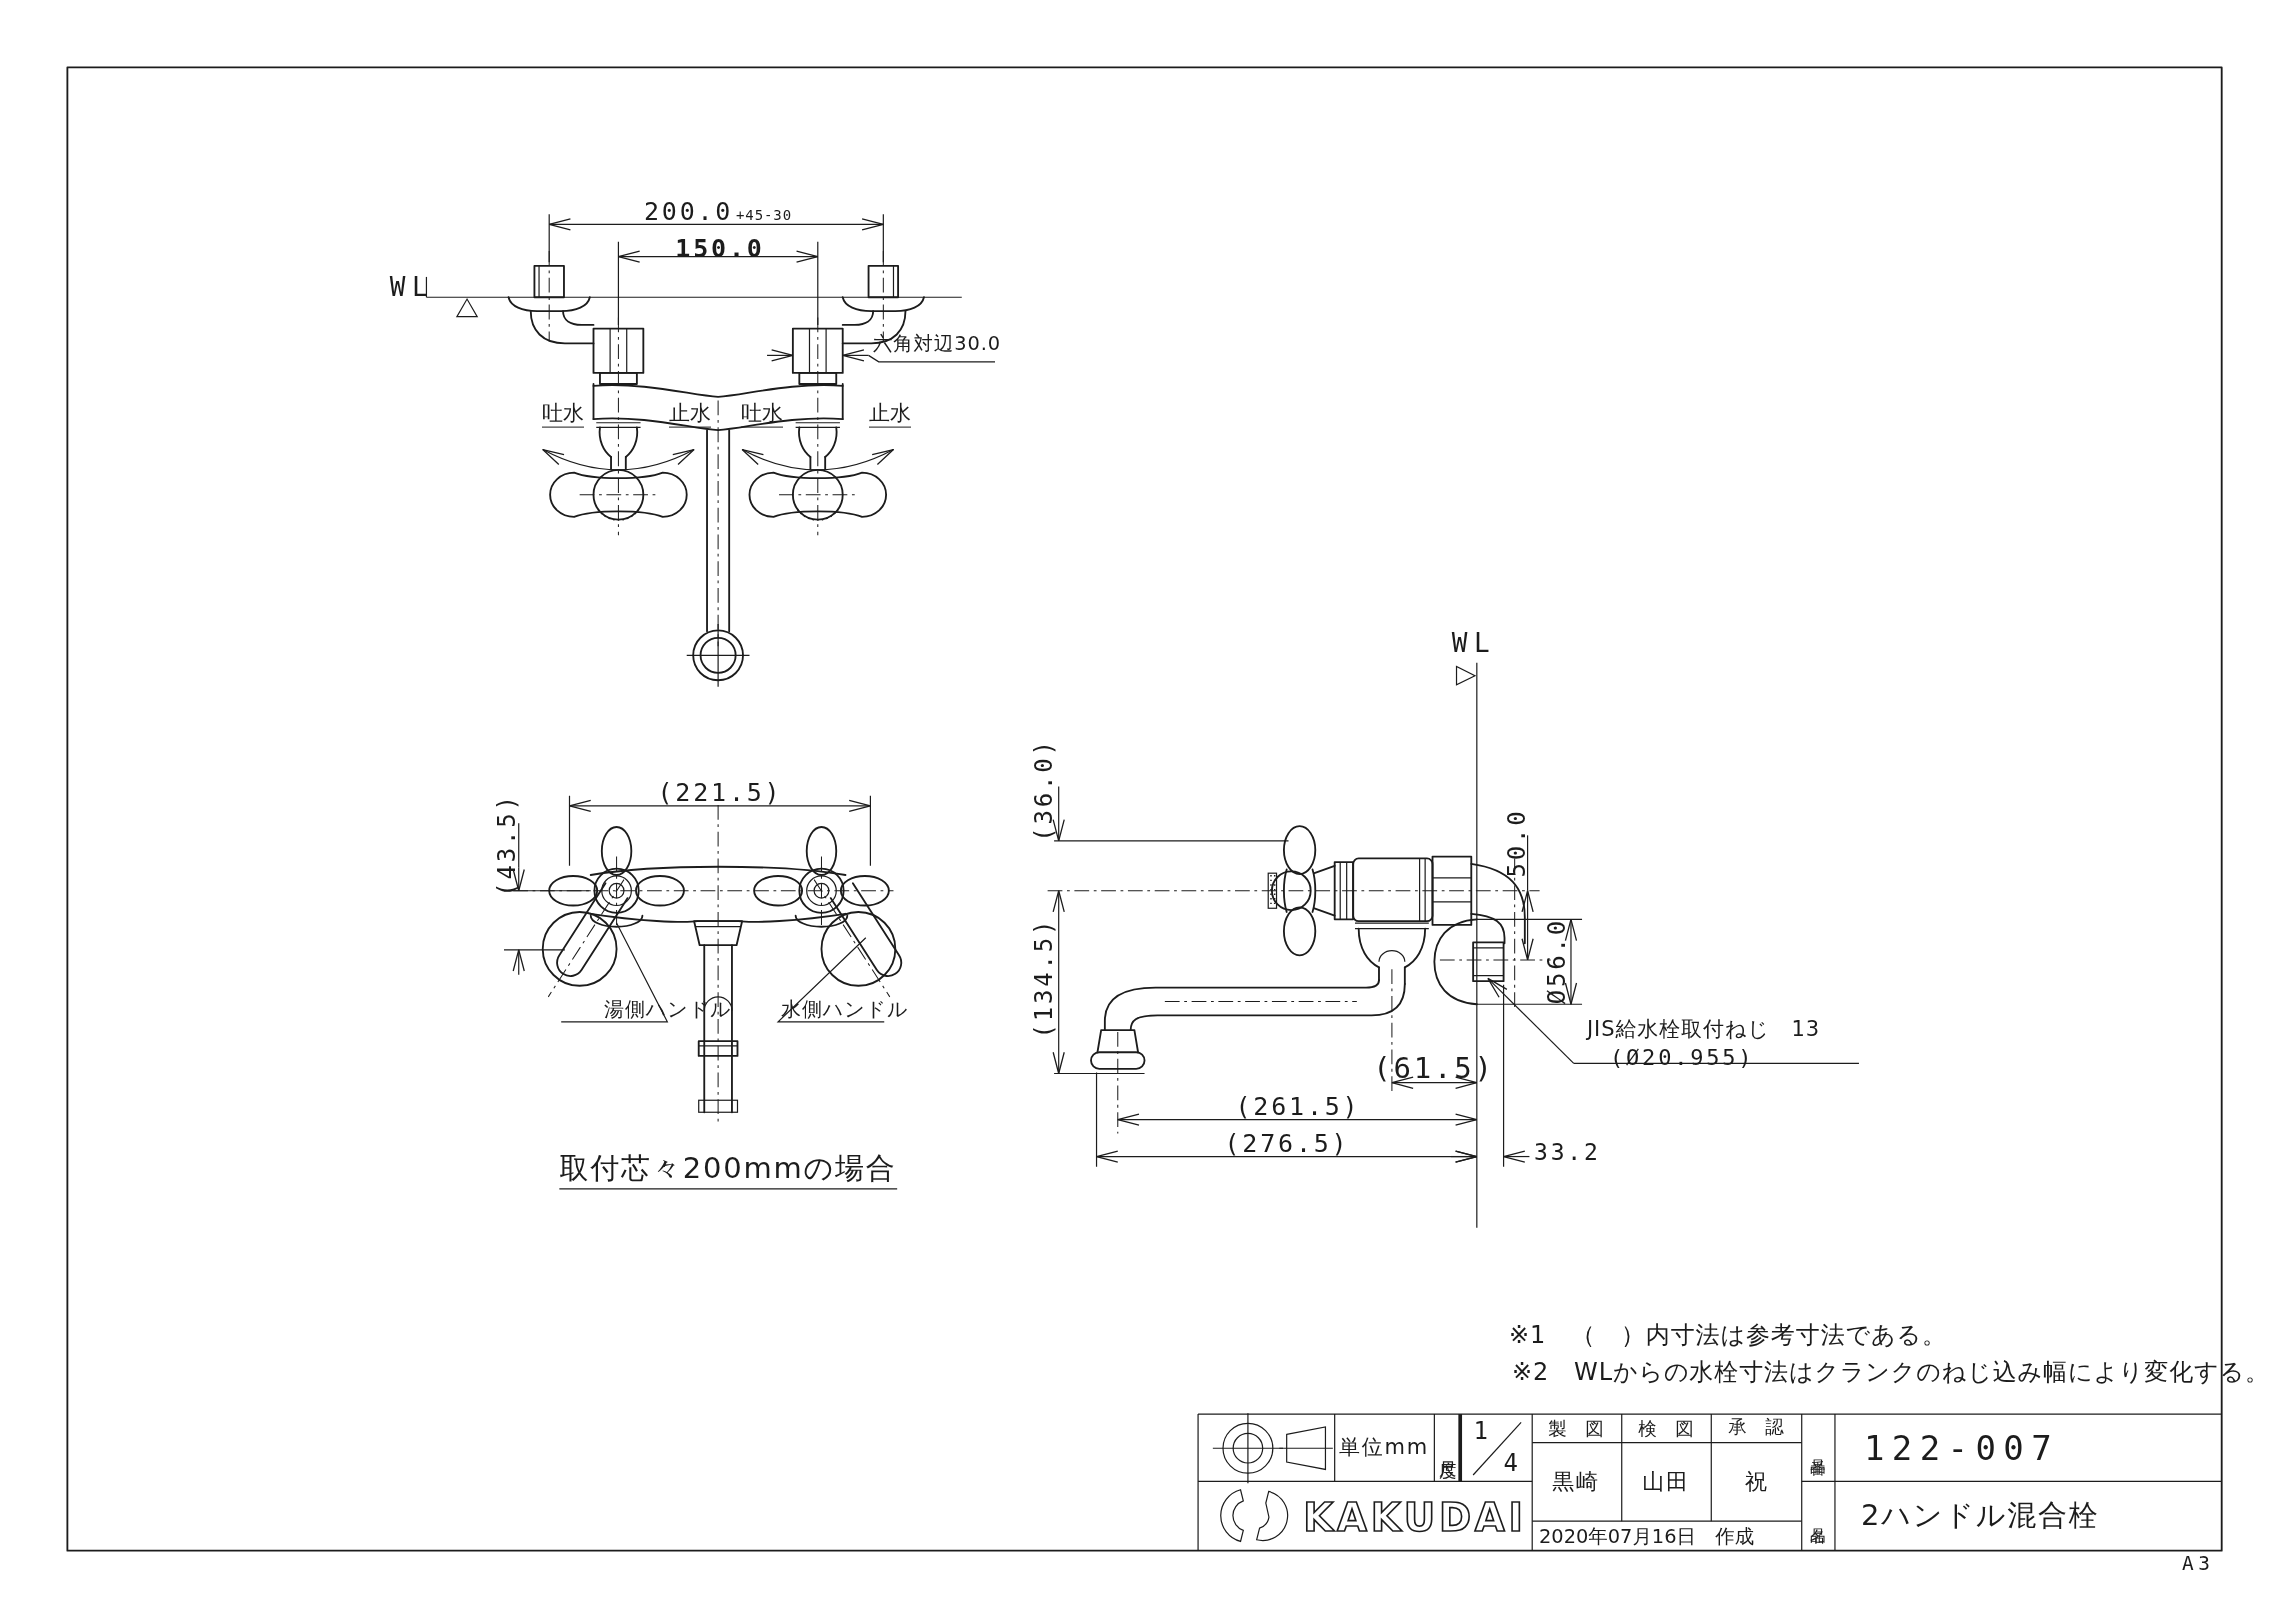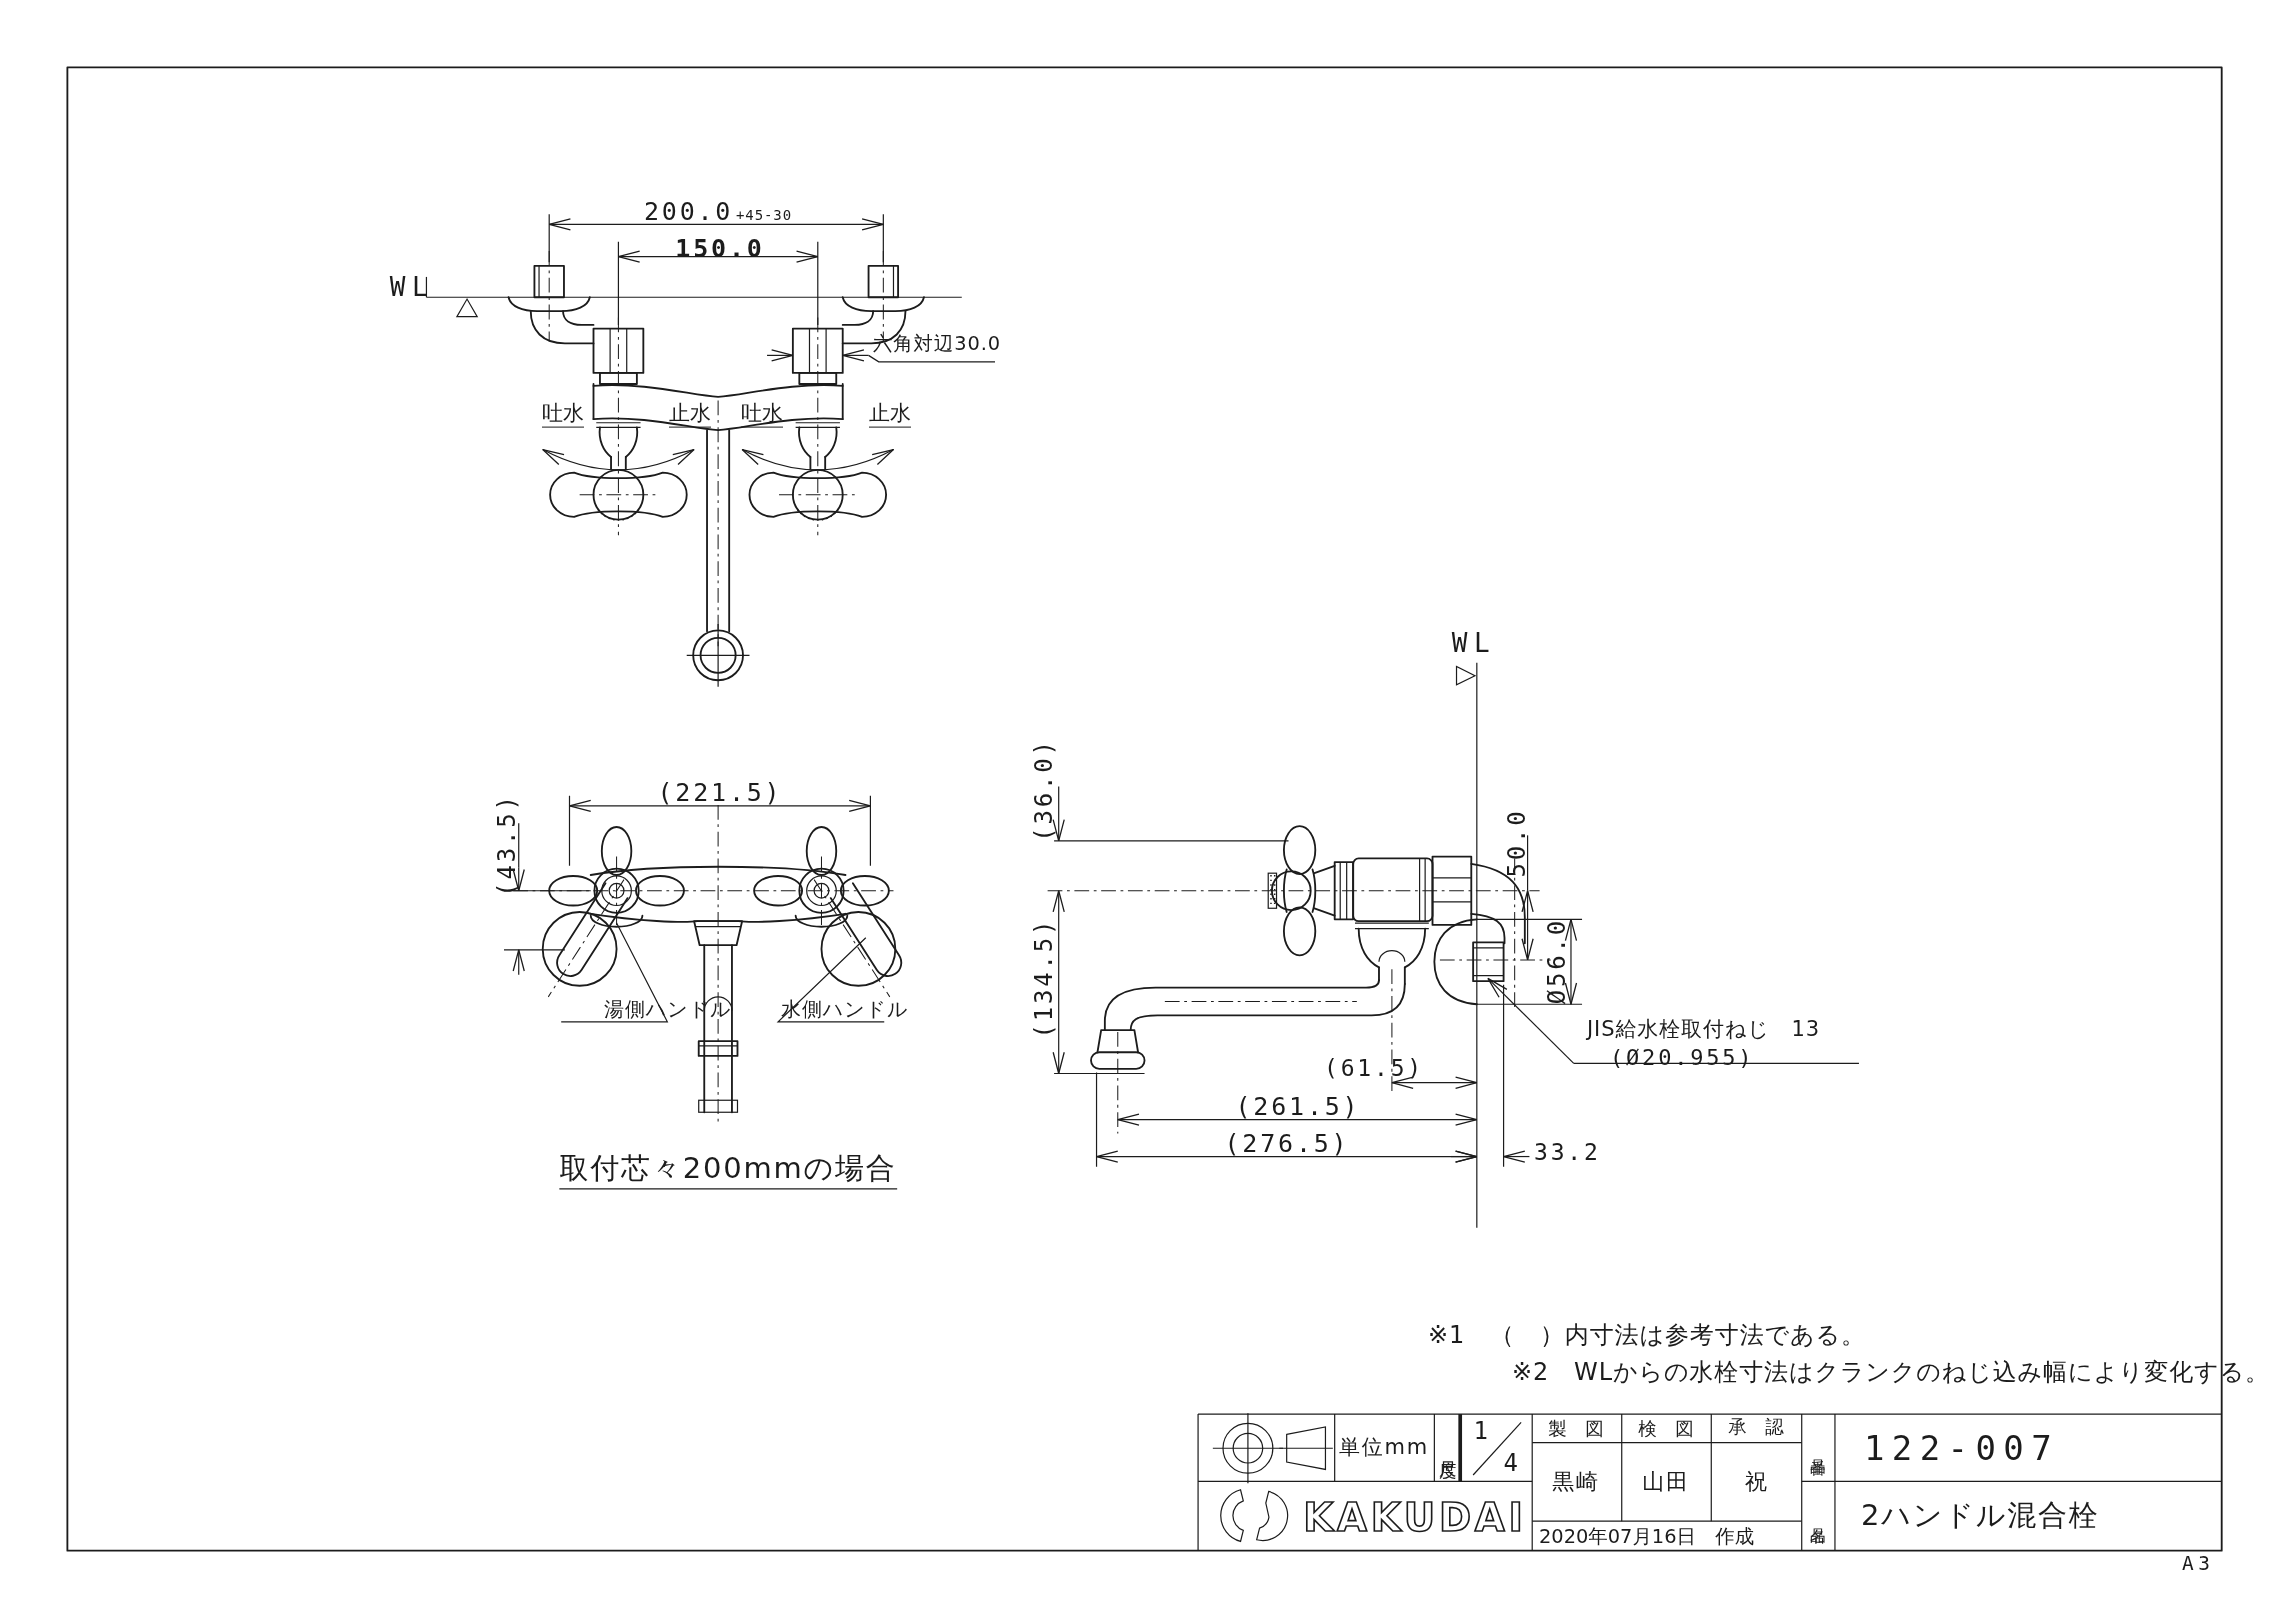--- a/index.html
+++ b/index.html
@@ -254,28 +254,28 @@
 <span class="t r mono" style="left:507px;top:845px;font-size:24px;">(43.5)</span>
 <span class="t" style="left:556px;top:999px;font-size:20px;letter-spacing:0.9px;margin-left:48px;">湯側ハンドル</span>
 <span class="t" style="left:781px;top:999px;font-size:20px;letter-spacing:0.9px;">水側ハンドル</span>
 <span class="t c jp" style="left:728px;top:1168px;font-size:29px;">取付芯々200mmの場合</span>
 
 <span class="t c mono" style="left:1474px;top:643px;font-size:26px;letter-spacing:6.5px;">WL</span>
 <span class="t r mono" style="left:1044px;top:790px;font-size:24px;">(36.0)</span>
 <span class="t r mono" style="left:1044px;top:978px;font-size:24px;">(134.5)</span>
 <span class="t r mono" style="left:1517px;top:843px;font-size:24px;">50.0</span>
 <span class="t r mono" style="left:1557px;top:961px;font-size:24px;">Ø56.0</span>
-<span class="t c mono" style="left:1374px;top:1068px;font-size:23px;">(61.5)</span>
+<span class="t c mono" style="left:1434px;top:1068px;font-size:29px;">(61.5)</span>
 <span class="t c mono dim" style="left:1298px;top:1106px;">(261.5)</span>
 <span class="t c mono dim" style="left:1287px;top:1143px;">(276.5)</span>
 <span class="t mono" style="left:1534px;top:1141px;font-size:23px;">33.2</span>
 <span class="t" style="left:1587px;top:1019px;font-size:21px;letter-spacing:0.9px;">JIS給水栓取付ねじ　13</span>
 <span class="t mono" style="left:1610px;top:1047px;font-size:22px;">(Ø20.955)</span>
 
-<span class="t" style="left:1428px;top:1323px;font-size:24px;letter-spacing:0.9px;">※1　（　）内寸法は参考寸法である。</span>
+<span class="t" style="left:1509px;top:1323px;font-size:24px;letter-spacing:0.9px;">※1　（　）内寸法は参考寸法である。</span>
 <span class="t" style="left:1512px;top:1360px;font-size:24px;letter-spacing:0.9px;">※2　WLからの水栓寸法はクランクのねじ込み幅により変化する。</span>
 
 <span class="t c jp" style="left:1384px;top:1447px;font-size:21px;">単位mm</span>
 <span class="t c vert" style="left:1447px;top:1447px;font-size:17.5px;">尺度</span>
 <span class="t c mono" style="left:1482px;top:1431px;font-size:24px;">1</span>
 <span class="t c mono" style="left:1512px;top:1463px;font-size:24px;">4</span>
 <span class="t c" style="left:1576px;top:1429px;font-size:18.5px;">製　図</span>
 <span class="t c" style="left:1666px;top:1429px;font-size:18.5px;">検　図</span>
 <span class="t c" style="left:1756px;top:1429px;font-size:18.5px;font-family:Liberation Mono, monospace;">承　認</span>
 <span class="t c" style="left:1576px;top:1482px;font-size:22px;letter-spacing:1.8px;">黒崎</span>

